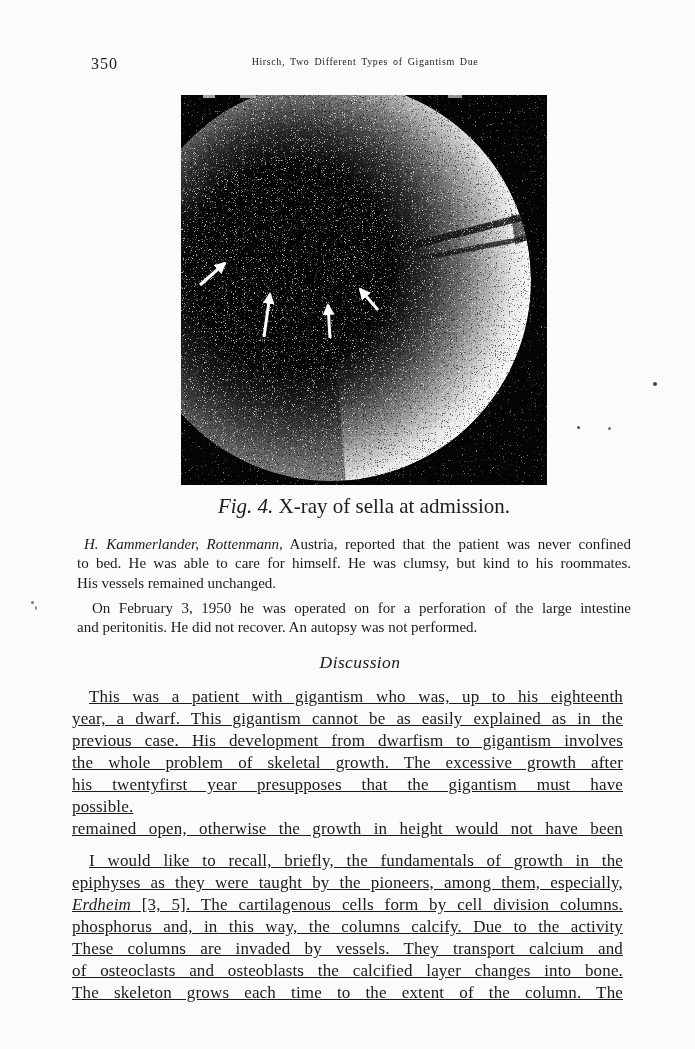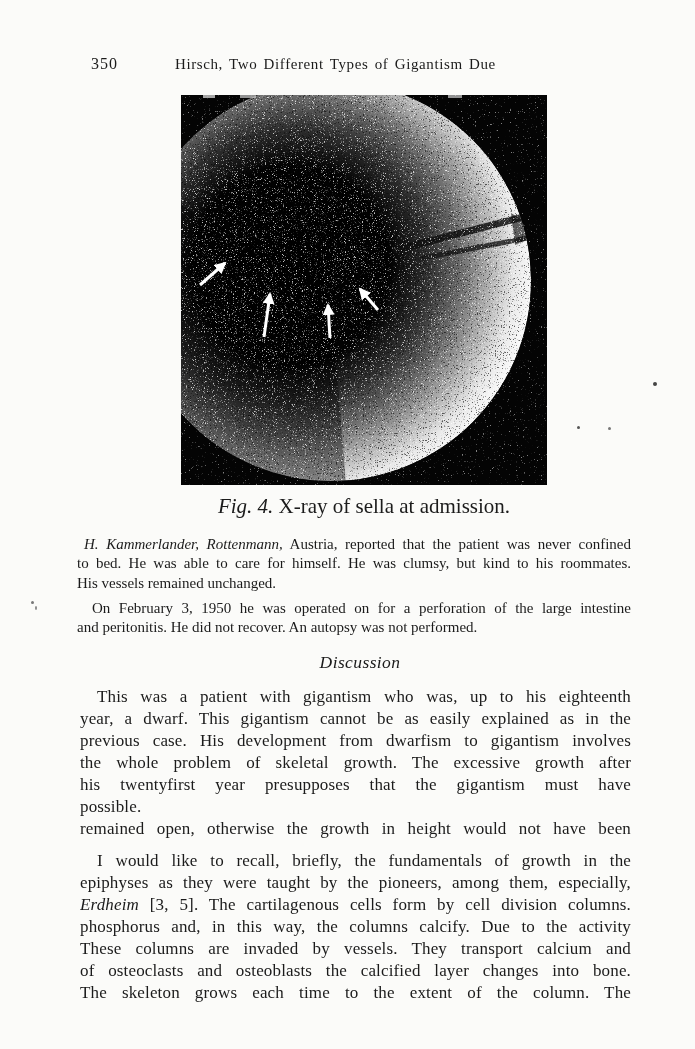--- a/index.html
+++ b/index.html
@@ -5,32 +5,32 @@
   html,body{margin:0;padding:0;}
   body{
     width:695px;height:1049px;position:relative;overflow:hidden;
     background:#fbfbf9;
     font-family:"Liberation Serif", serif;
     color:#1b1b1b;
   }
   .abs{position:absolute;}
   
   .pagenum{left:91px;top:55px;font-size:16px;letter-spacing:1px;}
-  .runhead{left:175px;top:56px;width:380px;font-size:15px;letter-spacing:0.6px;word-spacing:2px;}
+  .runhead{left:175px;top:56px;width:380px;text-align:center;font-size:10px;letter-spacing:0.6px;word-spacing:2px;}
   
   .xfig{left:181px;top:95px;width:366px;height:390px;background:#040404;}
   .xfig svg{display:block;}
   .caption{left:181px;top:494px;width:366px;text-align:center;font-size:21px;}
   
   .case-block{left:77px;width:554px;font-size:15px;line-height:19.4px;}
   .case1{top:535px;}
   .case2{top:599px;}
   
   .dhead{left:0;top:652px;width:720px;text-align:center;font-style:italic;font-size:17.5px;letter-spacing:0.4px;}
-  .disc-block{left:80px;width:551px;font-size:17px;line-height:22px;letter-spacing:0.15px;}
+  .disc-block{left:72px;width:551px;font-size:17px;line-height:22px;letter-spacing:0.15px;text-decoration:underline;}
   .disc1{top:686px;}
   .disc2{top:850px;}
   .line{text-align:justify;text-align-last:justify;overflow:hidden;height:inherit;}
   .case-block .line{height:19.4px;}
   .disc-block .line{height:22px;}
   .line.last{text-align-last:left;}
   .ind7{text-indent:7px;}
   .ind15{text-indent:15px;}
   .ind17{text-indent:17px;}
   .it{font-style:italic;}

